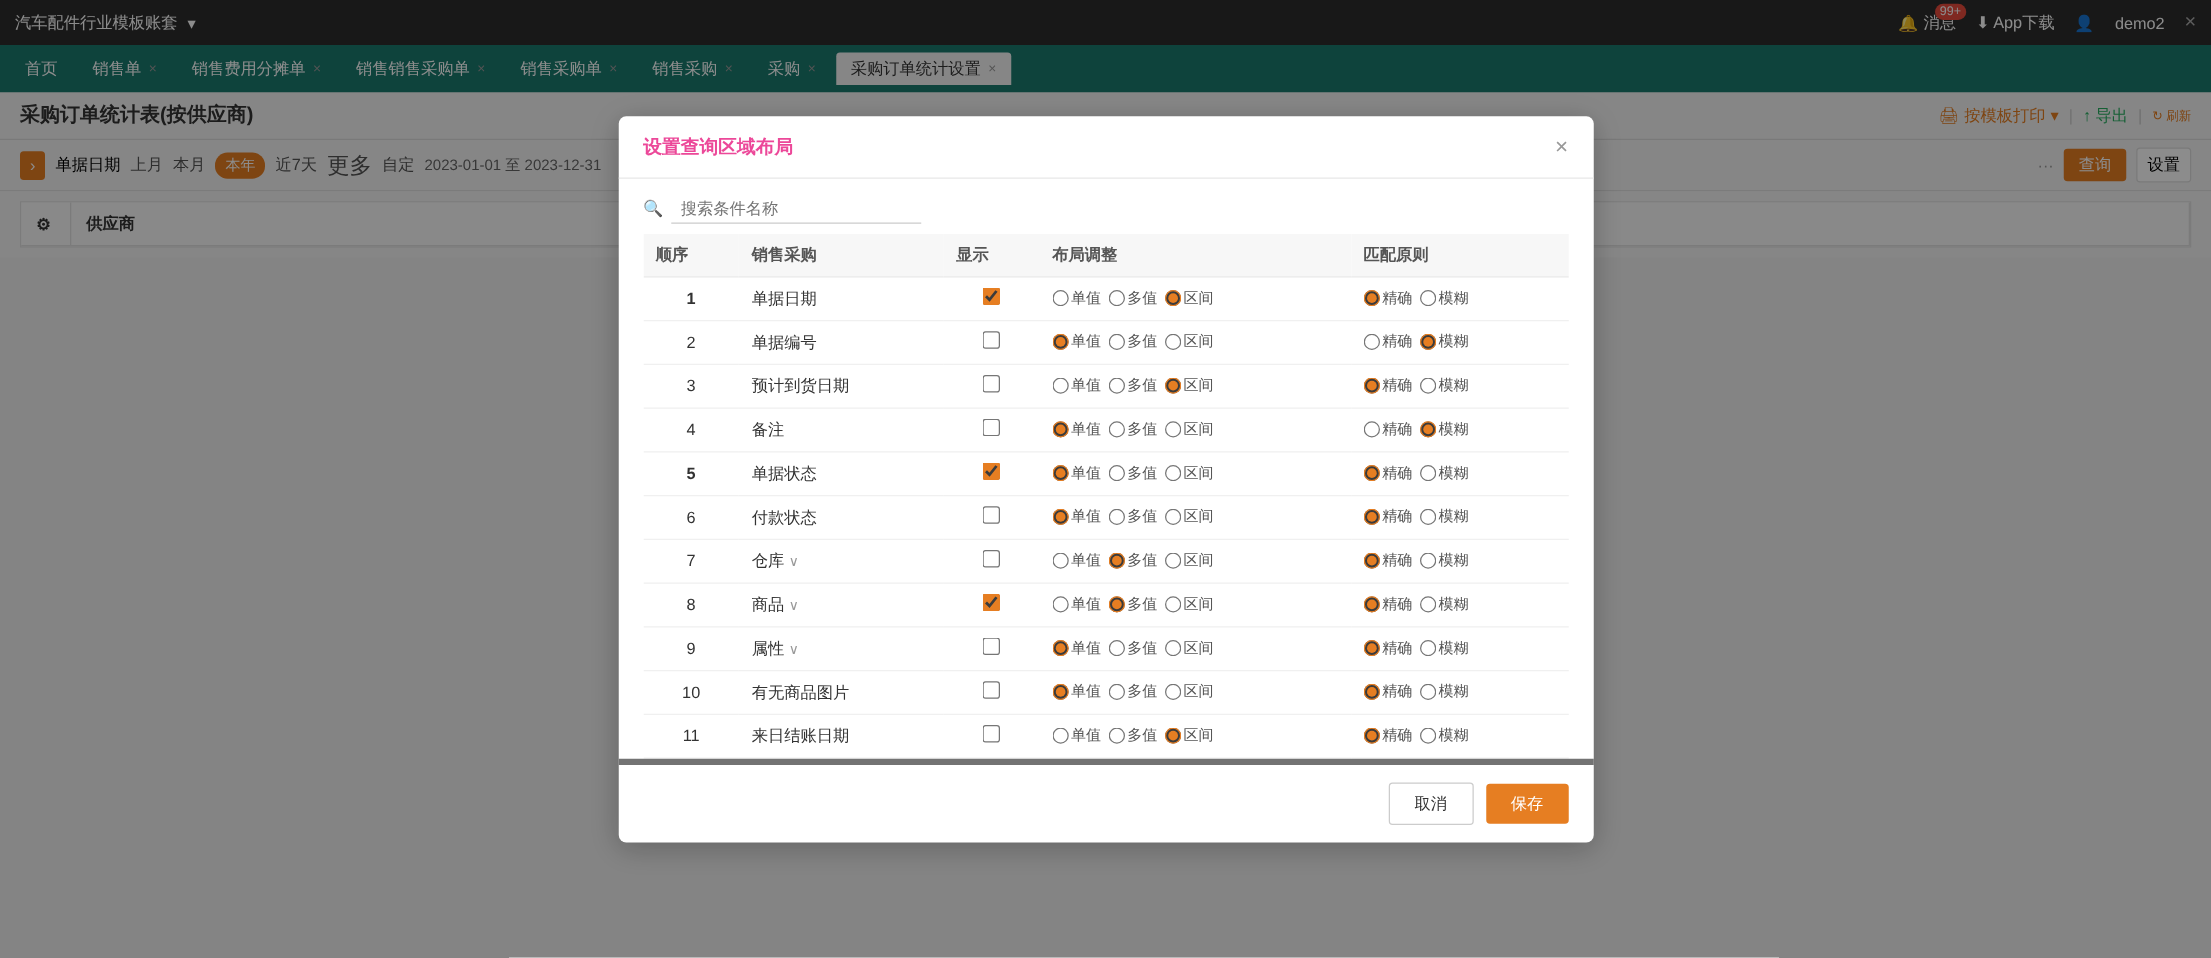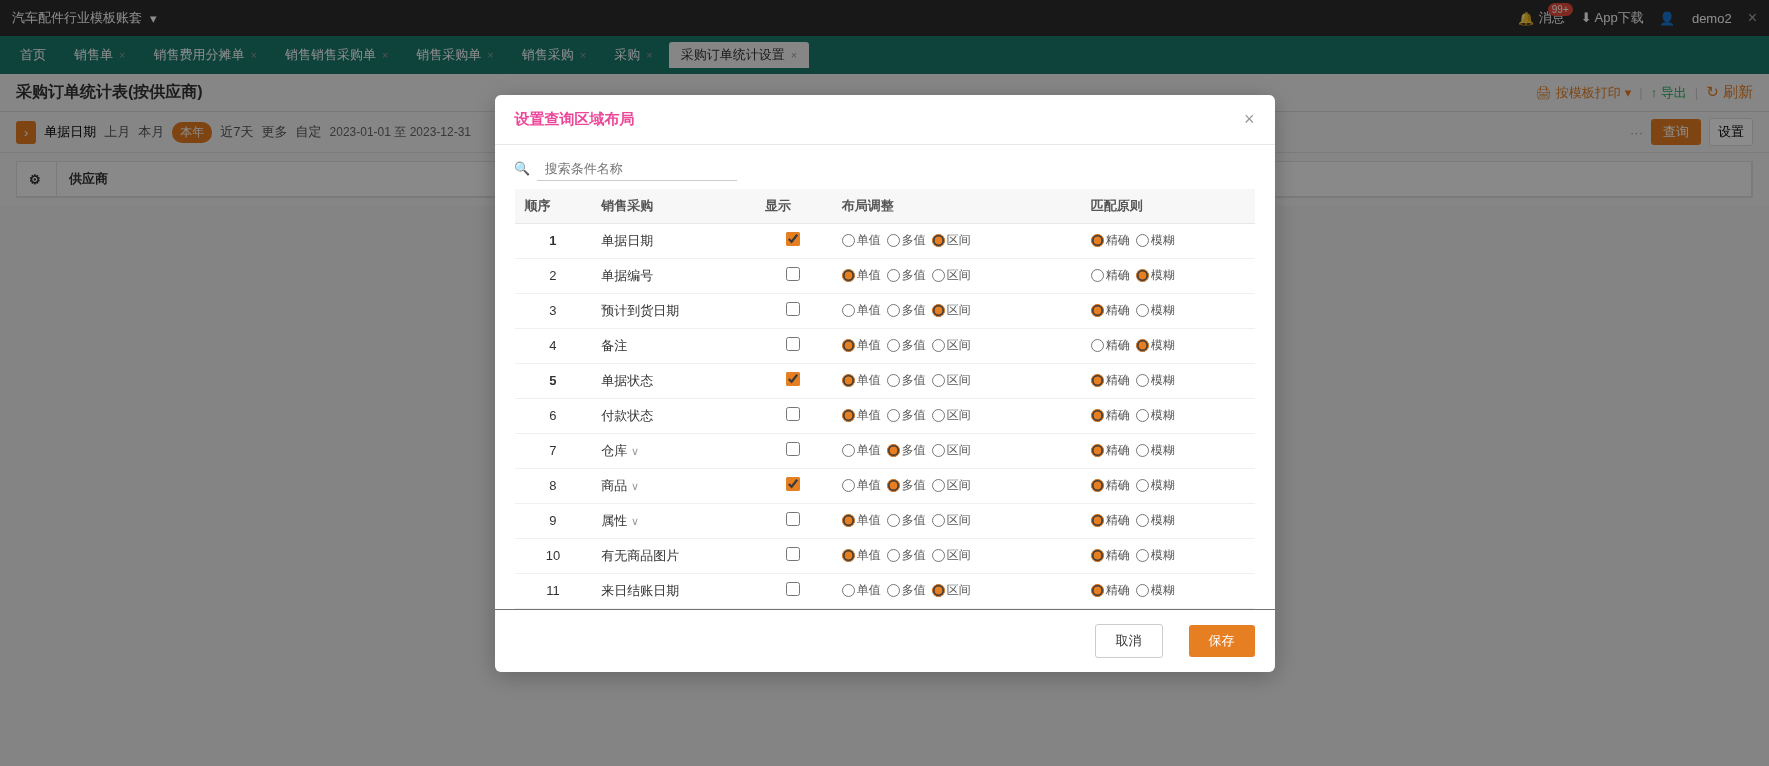--- a/index.html
+++ b/index.html
@@ -50,21 +50,21 @@
       padding: 8px 16px;
       display: flex;
       align-items: center;
       justify-content: space-between;
       border-bottom: 1px solid #ddd;
     }
     .page-title { font-size: 16px; font-weight: bold; color: #333; }
     .page-actions { display: flex; align-items: center; gap: 8px; }
     .btn-print { display: flex; align-items: center; gap: 4px; color: #e67e22; font-size: 13px; cursor: pointer; }
     .btn-export { color: #27ae60; font-size: 13px; cursor: pointer; }
-    .btn-refresh { color: #e67e22; font-size: 15px; cursor: pointer; }
+    .btn-refresh { color: #e67e22; font-size: 10px; cursor: pointer; }
 
     
     .filter-bar {
       background: #f5f5f5;
       padding: 6px 16px;
       display: flex;
       align-items: center;
       gap: 8px;
       border-bottom: 1px solid #e0e0e0;
     }
@@ -206,22 +206,22 @@
     .radio-group { display: flex; align-items: center; gap: 6px; white-space: nowrap; }
     .radio-item { display: flex; align-items: center; gap: 2px; font-size: 12px; color: #555; }
     input[type=radio] { width: 13px; height: 13px; accent-color: #e67e22; cursor: pointer; }
 
     
     .modal-footer {
       padding: 14px 20px;
       display: flex;
       align-items: center;
       justify-content: flex-end;
-      gap: 26px;
-      border-top: 1px solid #737373;
+      gap: 10px;
+      border-top: 5px solid #737373;
     }
     .btn-cancel {
       padding: 7px 20px;
       border: 1px solid #ccc;
       background: #fff;
       border-radius: 3px;
       cursor: pointer;
       font-size: 13px;
       color: #333;
     }
@@ -318,21 +318,21 @@
   </div>
 </div>
 
 <div class="filter-bar">
   <button class="filter-toggle">›</button>
   <span>单据日期</span>
   <span style="font-size:13px;color:#555;cursor:pointer;">上月</span>
   <span style="font-size:13px;color:#555;cursor:pointer;">本月</span>
   <span class="date-chip">本年</span>
   <span style="font-size:13px;color:#555;cursor:pointer;">近7天</span>
-  <span style="font-size:13px;color:#555;cursor:pointer;">更多</span>
+  <span style="font-size:18px;color:#555;cursor:pointer;">更多</span>
   <span style="font-size:13px;color:#555;cursor:pointer;">自定</span>
   <span class="date-range">2023-01-01 至 2023-12-31</span>
   <span style="flex:1"></span>
   <span style="color:#999;">···</span>
   <button class="btn-query">查询</button>
   <button class="btn-setting">设置</button>
 </div>
 
 <div class="table-area">
   <div class="table-container">

